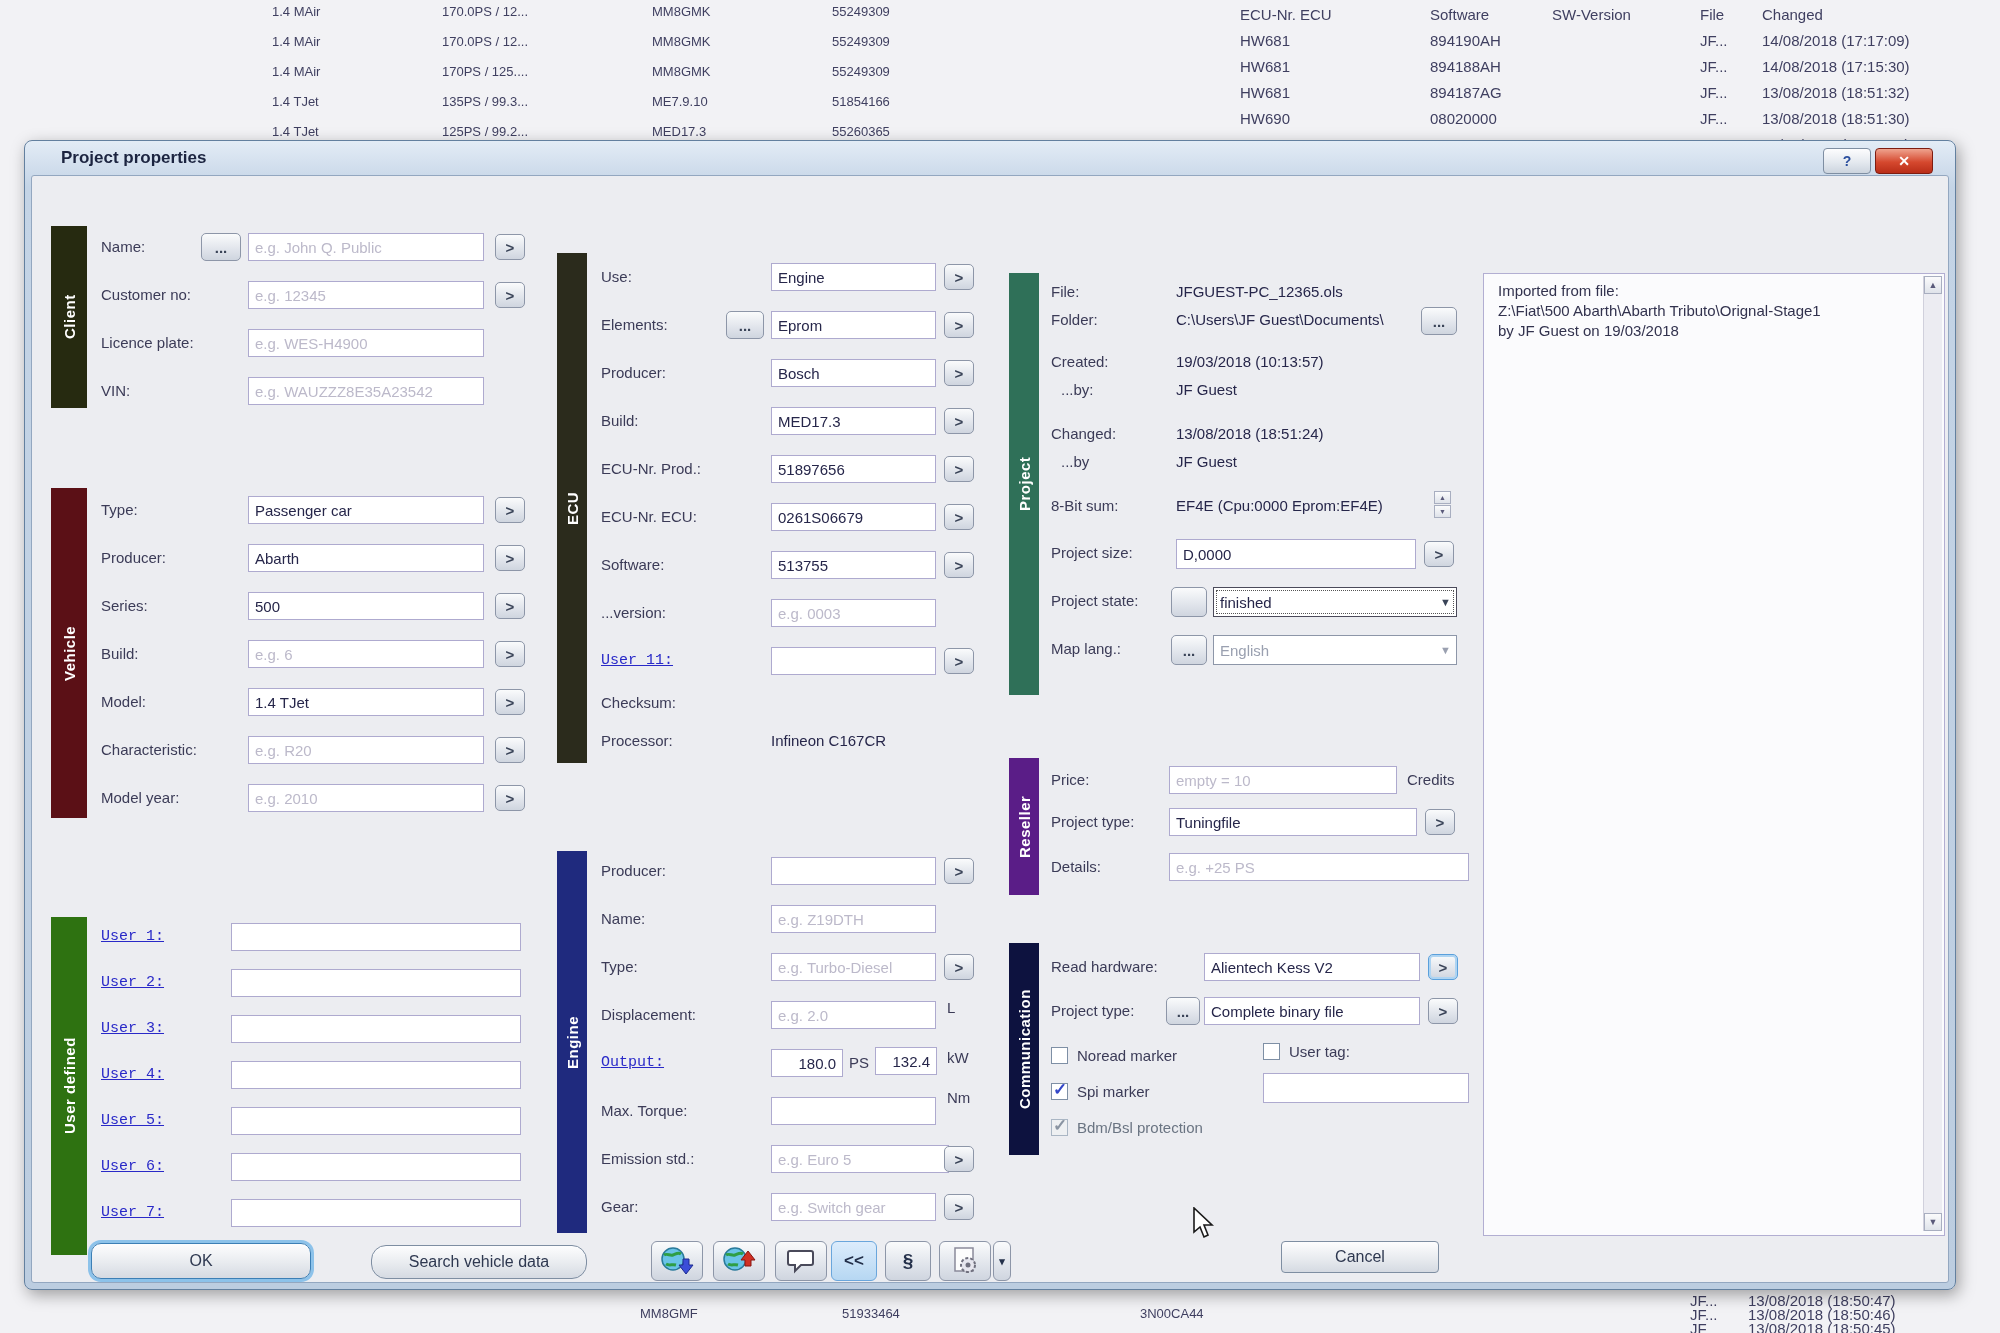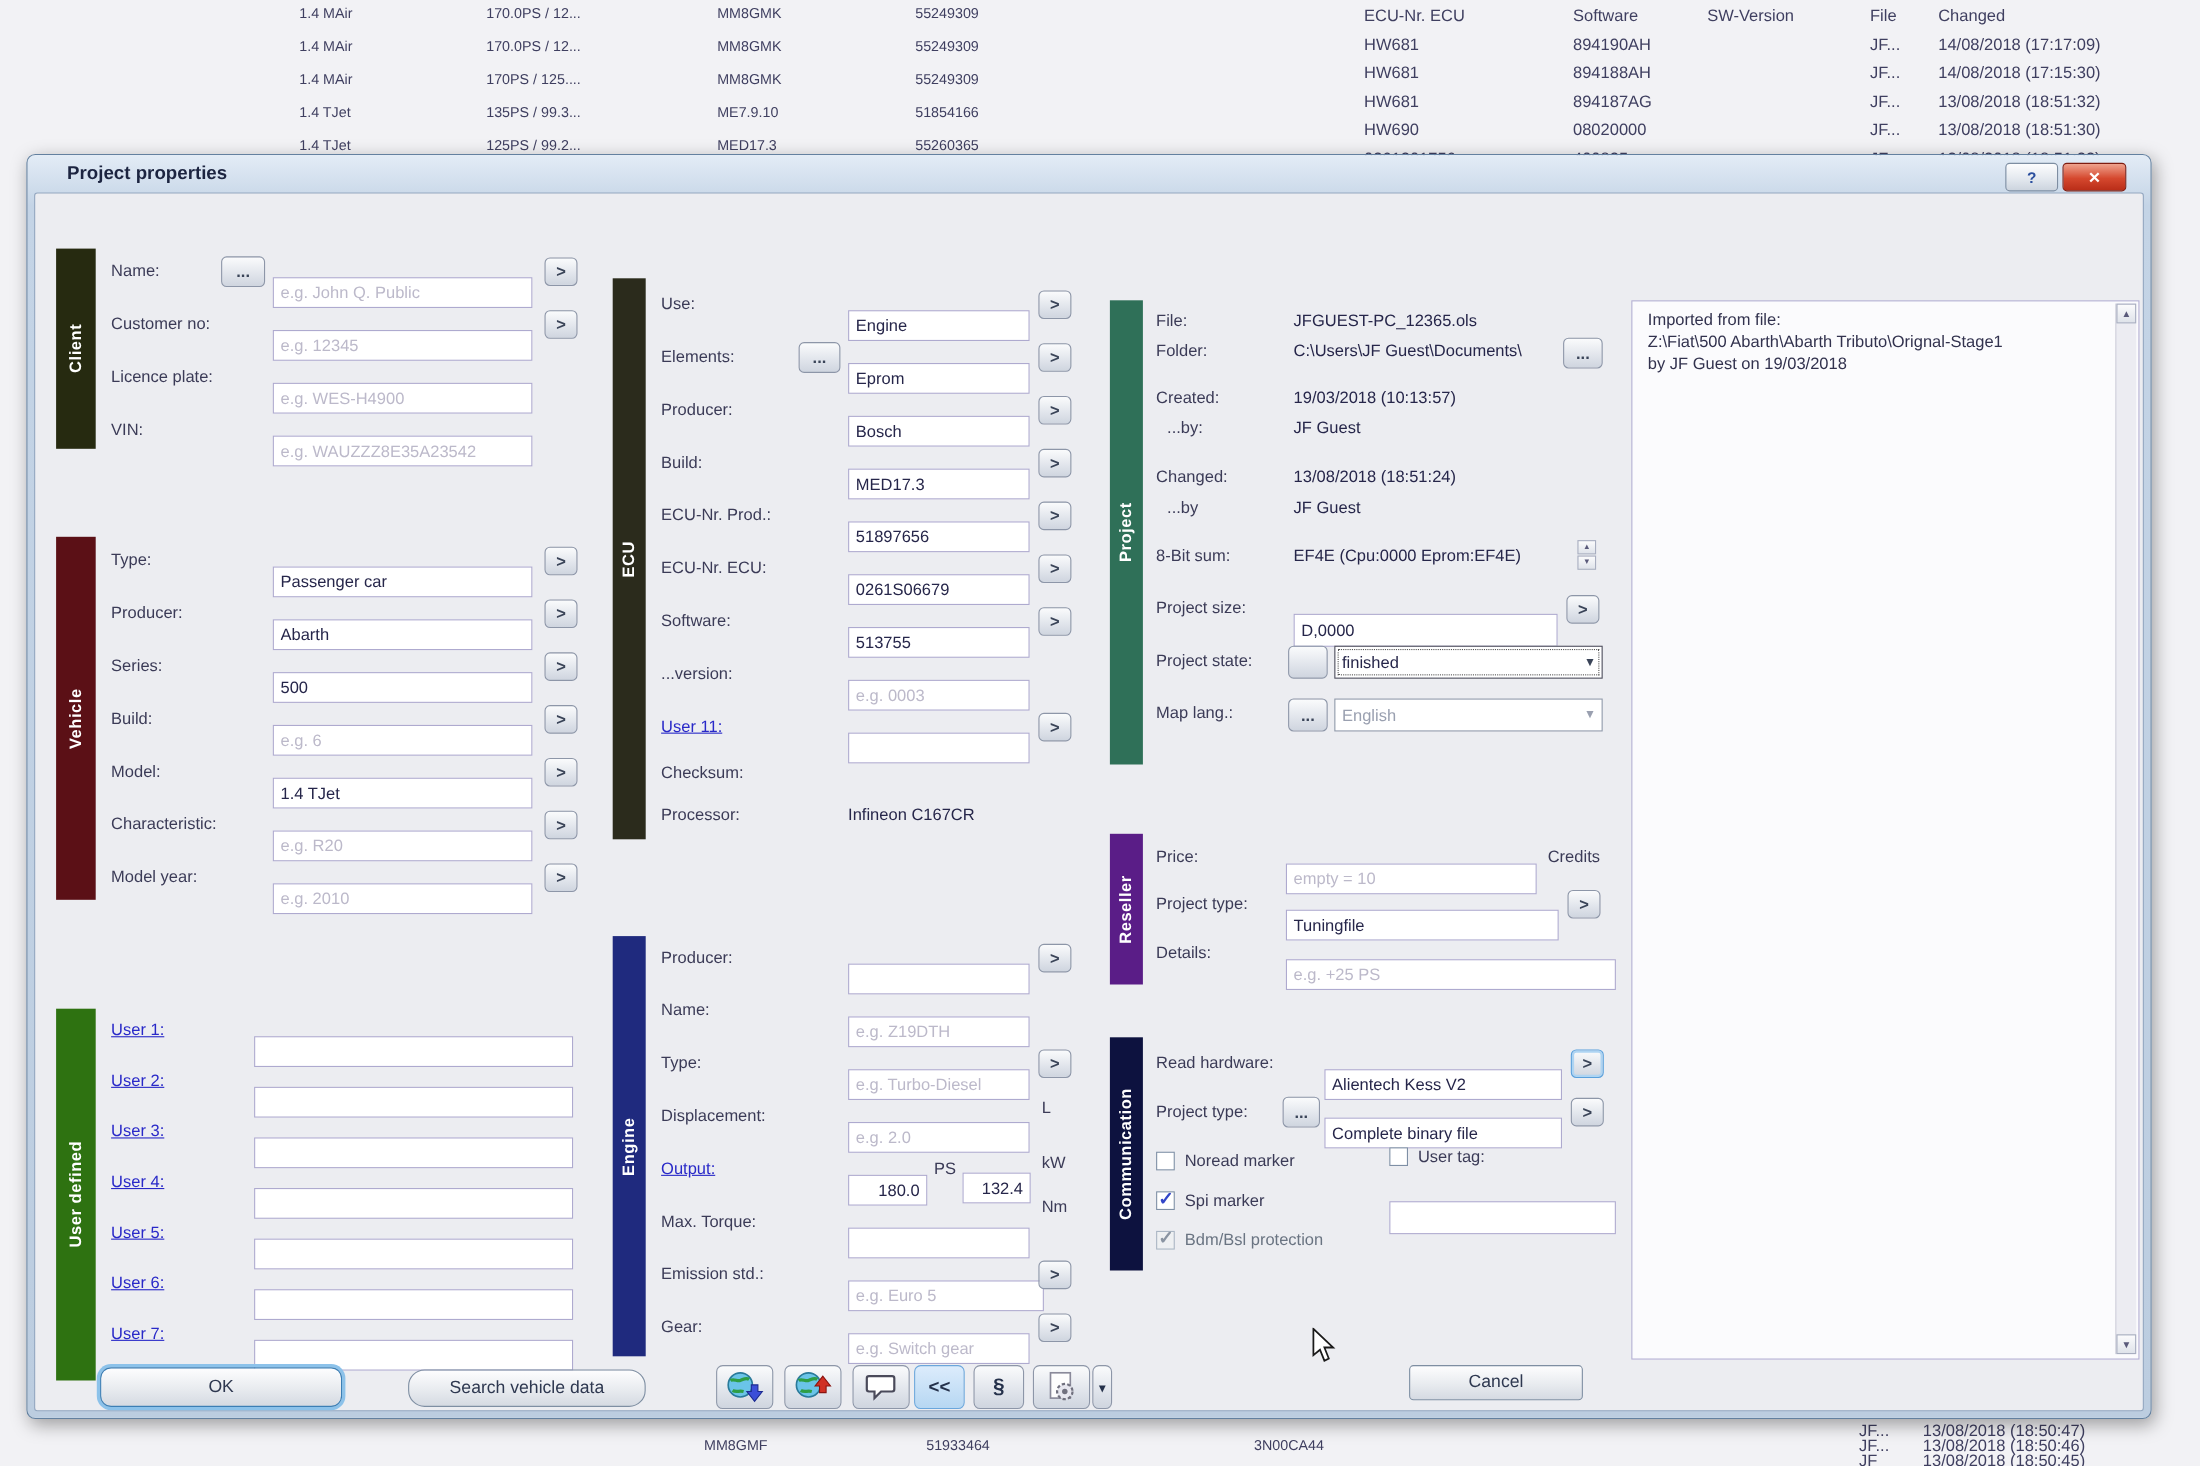--- a/index.html
+++ b/index.html
@@ -18,26 +18,26 @@
            background:#ecedf1; border:1px solid #93a7c0; border-radius:3px; }
   .title { position:absolute; left:36px; top:7px; font-size:17px; font-weight:bold; color:#1c2440; }
   .winbtn { position:absolute; top:7px; height:24px; border-radius:4px; display:flex;
             align-items:center; justify-content:center; font-weight:bold; font-size:14px;
             border:1px solid #7e8ea2; background:linear-gradient(#fdfdfe,#e4e9ef 55%,#ccd4de); color:#2b4f9e; }
   .winbtn.close { background:linear-gradient(#efa38e,#d5482e 55%,#b92d18); border-color:#7e1c10; color:#fff; }
   .bar { position:absolute; color:#fff; font-weight:bold; font-size:15px; letter-spacing:.5px;
          writing-mode:vertical-rl; transform:rotate(180deg);
          display:flex; align-items:center; justify-content:center; }
   .lbl { position:absolute; font-size:15px; color:#3b3b57; white-space:nowrap; }
-  .lbl.link { color:#2929c8; text-decoration:underline; }
+  .lbl.link { color:#2929c8; text-decoration:underline;font-family:Liberation Mono, monospace; }
   .lbl.dim { color:#6a7482; }
   .val { position:absolute; font-size:15px; color:#26264a; white-space:nowrap; }
   .tb { position:absolute; height:28px; background:#fff; border:1px solid #aeaacf;
         font-size:15px; color:#26264a; padding:0 6px; box-sizing:border-box;
-        font-family:"Liberation Sans",sans-serif; outline:none;margin-top:19px; }
+        font-family:"Liberation Sans",sans-serif; outline:none; }
   .tb.num { text-align:right; }
   input.tb::placeholder { color:#bcb9ca; opacity:1; }
   .btn { position:absolute; border:1px solid #8d96a8; border-radius:5px;
          background:linear-gradient(#fafbfc,#e0e4eb 60%,#cfd5df); color:#3a4458;
          font-weight:bold; font-size:15px; display:flex; align-items:center; justify-content:center;
          box-sizing:border-box; }
   .btn.hl { border-color:#5aa0dc; box-shadow:0 0 0 2px #aed4f2 inset; }
   .combo { position:absolute; height:30px; background:#fff; border:1px solid #8d96a8;
            box-sizing:border-box; font-size:15px; color:#26264a; display:flex;
            align-items:center; padding:0 20px 0 6px; }

